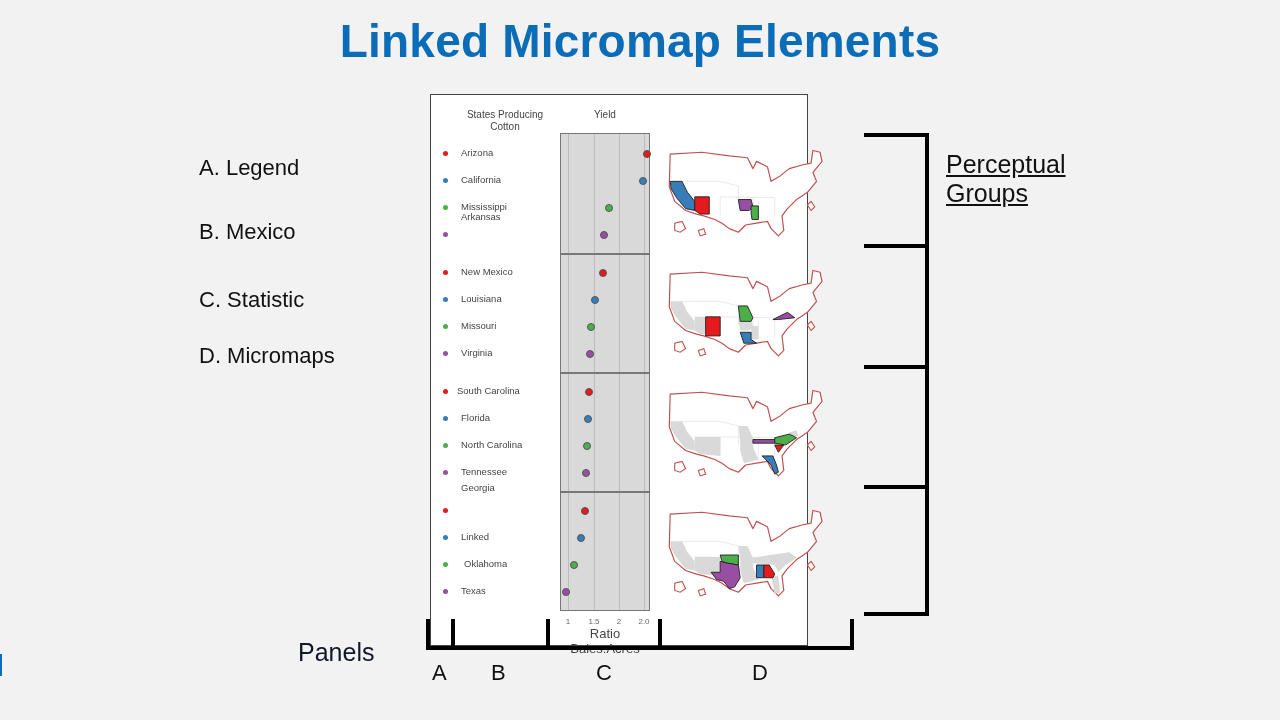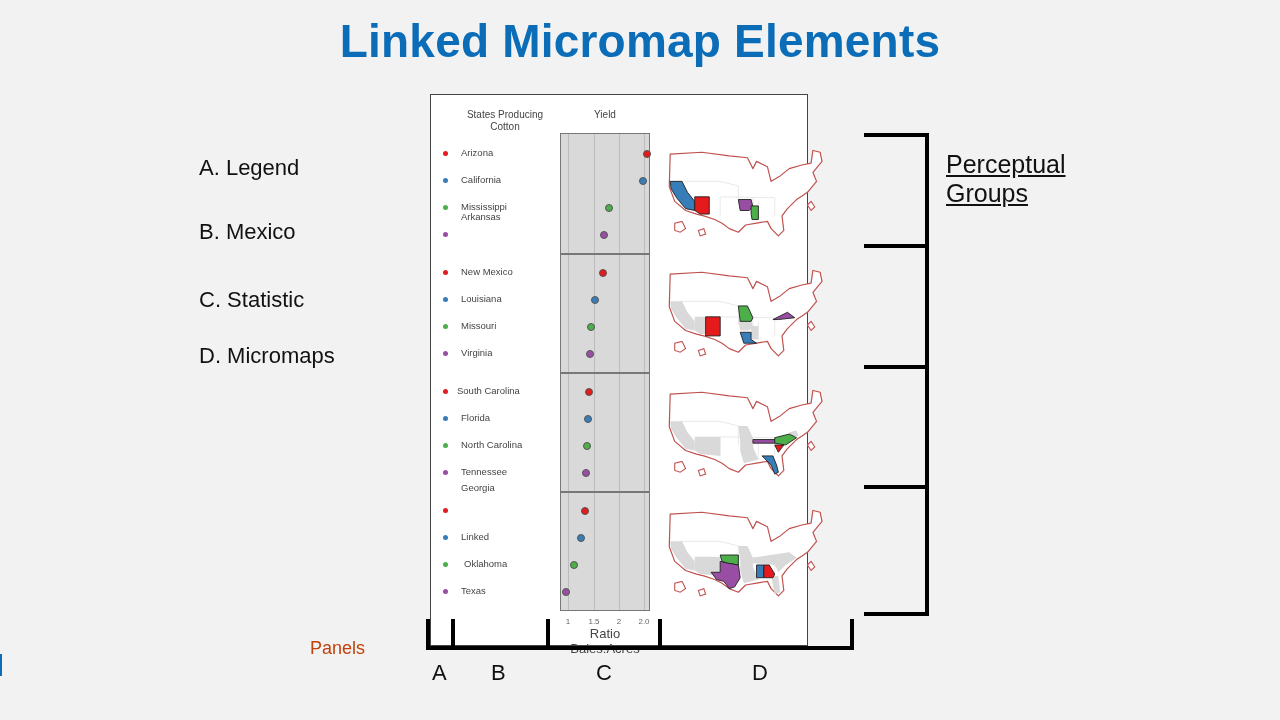--- a/index.html
+++ b/index.html
@@ -1,20 +1,20 @@
 <!DOCTYPE html>
 <html><head>
 <meta charset="utf-8">
 <style>
   html, body { margin:0; padding:0; }
   body { width:1280px; height:720px; background:#f2f2f2; position:relative; overflow:hidden; font-family:"Liberation Sans", sans-serif; }
   .title { position:absolute; left:0; right:0; top:14px; text-align:center; color:#0b6cb8; font-weight:bold; font-size:46px; letter-spacing:0.2px; }
   .elem-label { position:absolute; left:199px; font-size:22px; color:#111; }
   .right-label { position:absolute; left:946px; top:150px; font-size:25px; color:#111; line-height:29px;text-decoration:underline; }
-  .panels-label { position:absolute; left:310px; top:638px; font-size:18px; color:#c2410c; }
+  .panels-label { position:absolute; left:298px; top:638px; font-size:25px; color:#0f172a; }
   .blue-mark { position:absolute; left:0; top:654px; width:2px; height:22px; background:#0b6cb8; }
   .panel-letter { position:absolute; top:660px; font-size:22px; color:#111; }
   .figure { position:absolute; left:430px; top:94px; width:378px; height:552px; background:#fff; border:1.5px solid #444; box-sizing:border-box; }
   .col-head { position:absolute; font-size:10px; color:#444; text-align:center; line-height:12px; }
   .legend-dot { position:absolute; width:5px; height:5px; border-radius:50%; }
   .state-label { position:absolute; font-size:9.5px; color:#444; }
   .stat-panel { position:absolute; left:129px; top:38px; width:90px; height:478px; background:#d9d9d9; border:1px solid #777; box-sizing:border-box; }
   .gridline { position:absolute; top:0; bottom:0; width:1px; background:#bcbcbc; }
   .group-sep { position:absolute; left:0; right:0; height:1.5px; background:#777; }
   .stat-dot { position:absolute; width:8px; height:8px; border-radius:50%; border:1px solid #555; box-sizing:border-box; transform:translate(-50%,-50%); }

